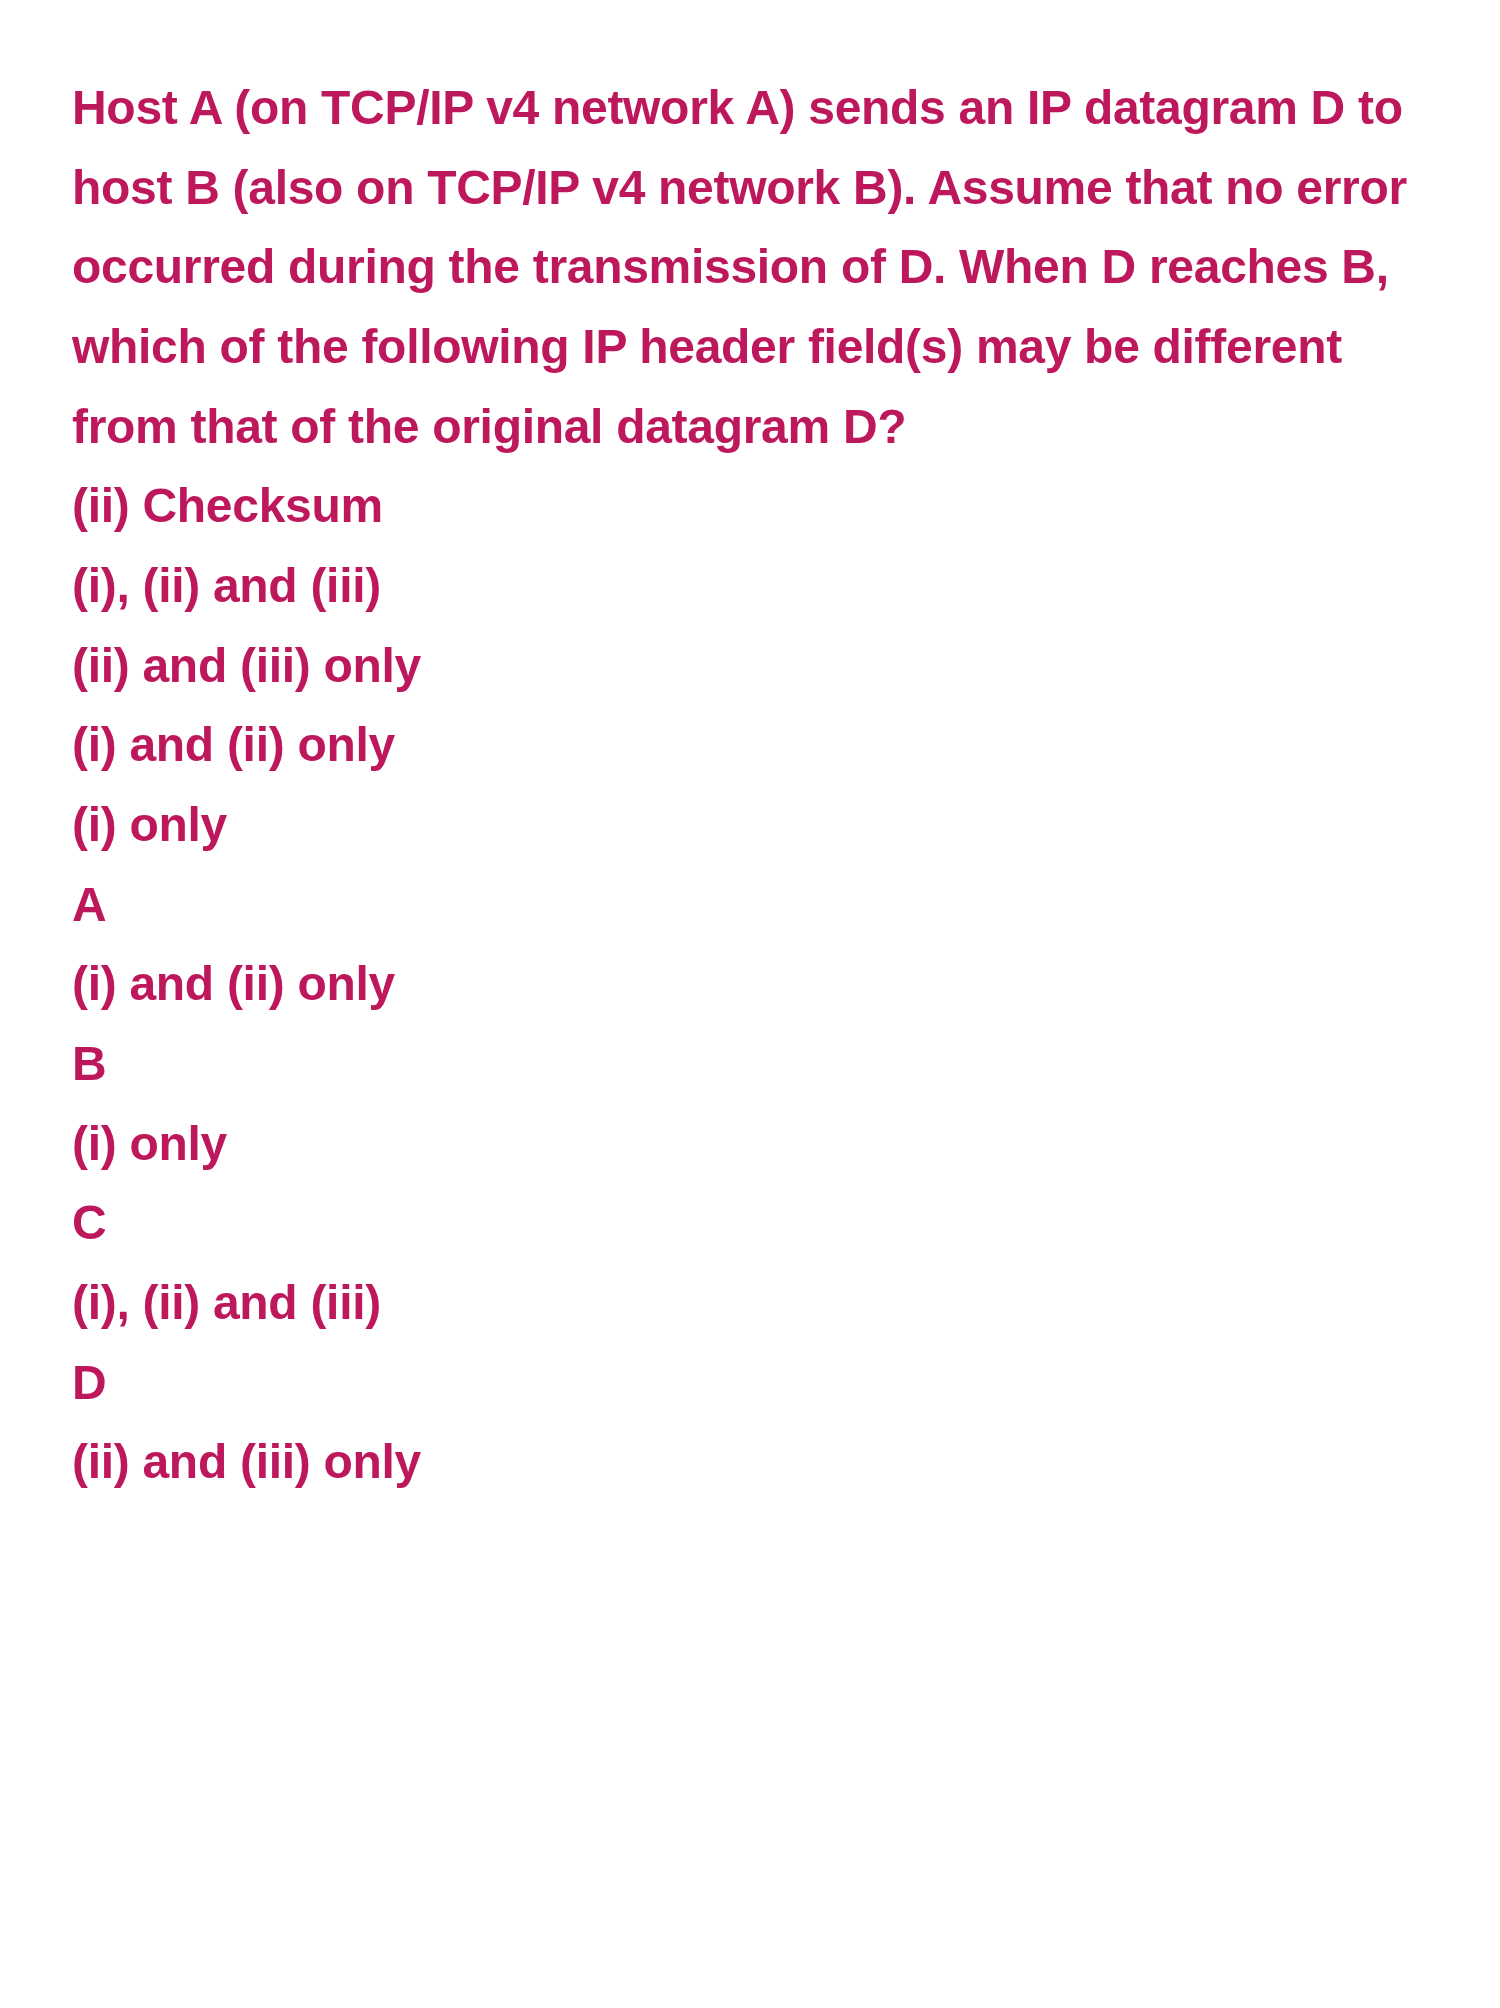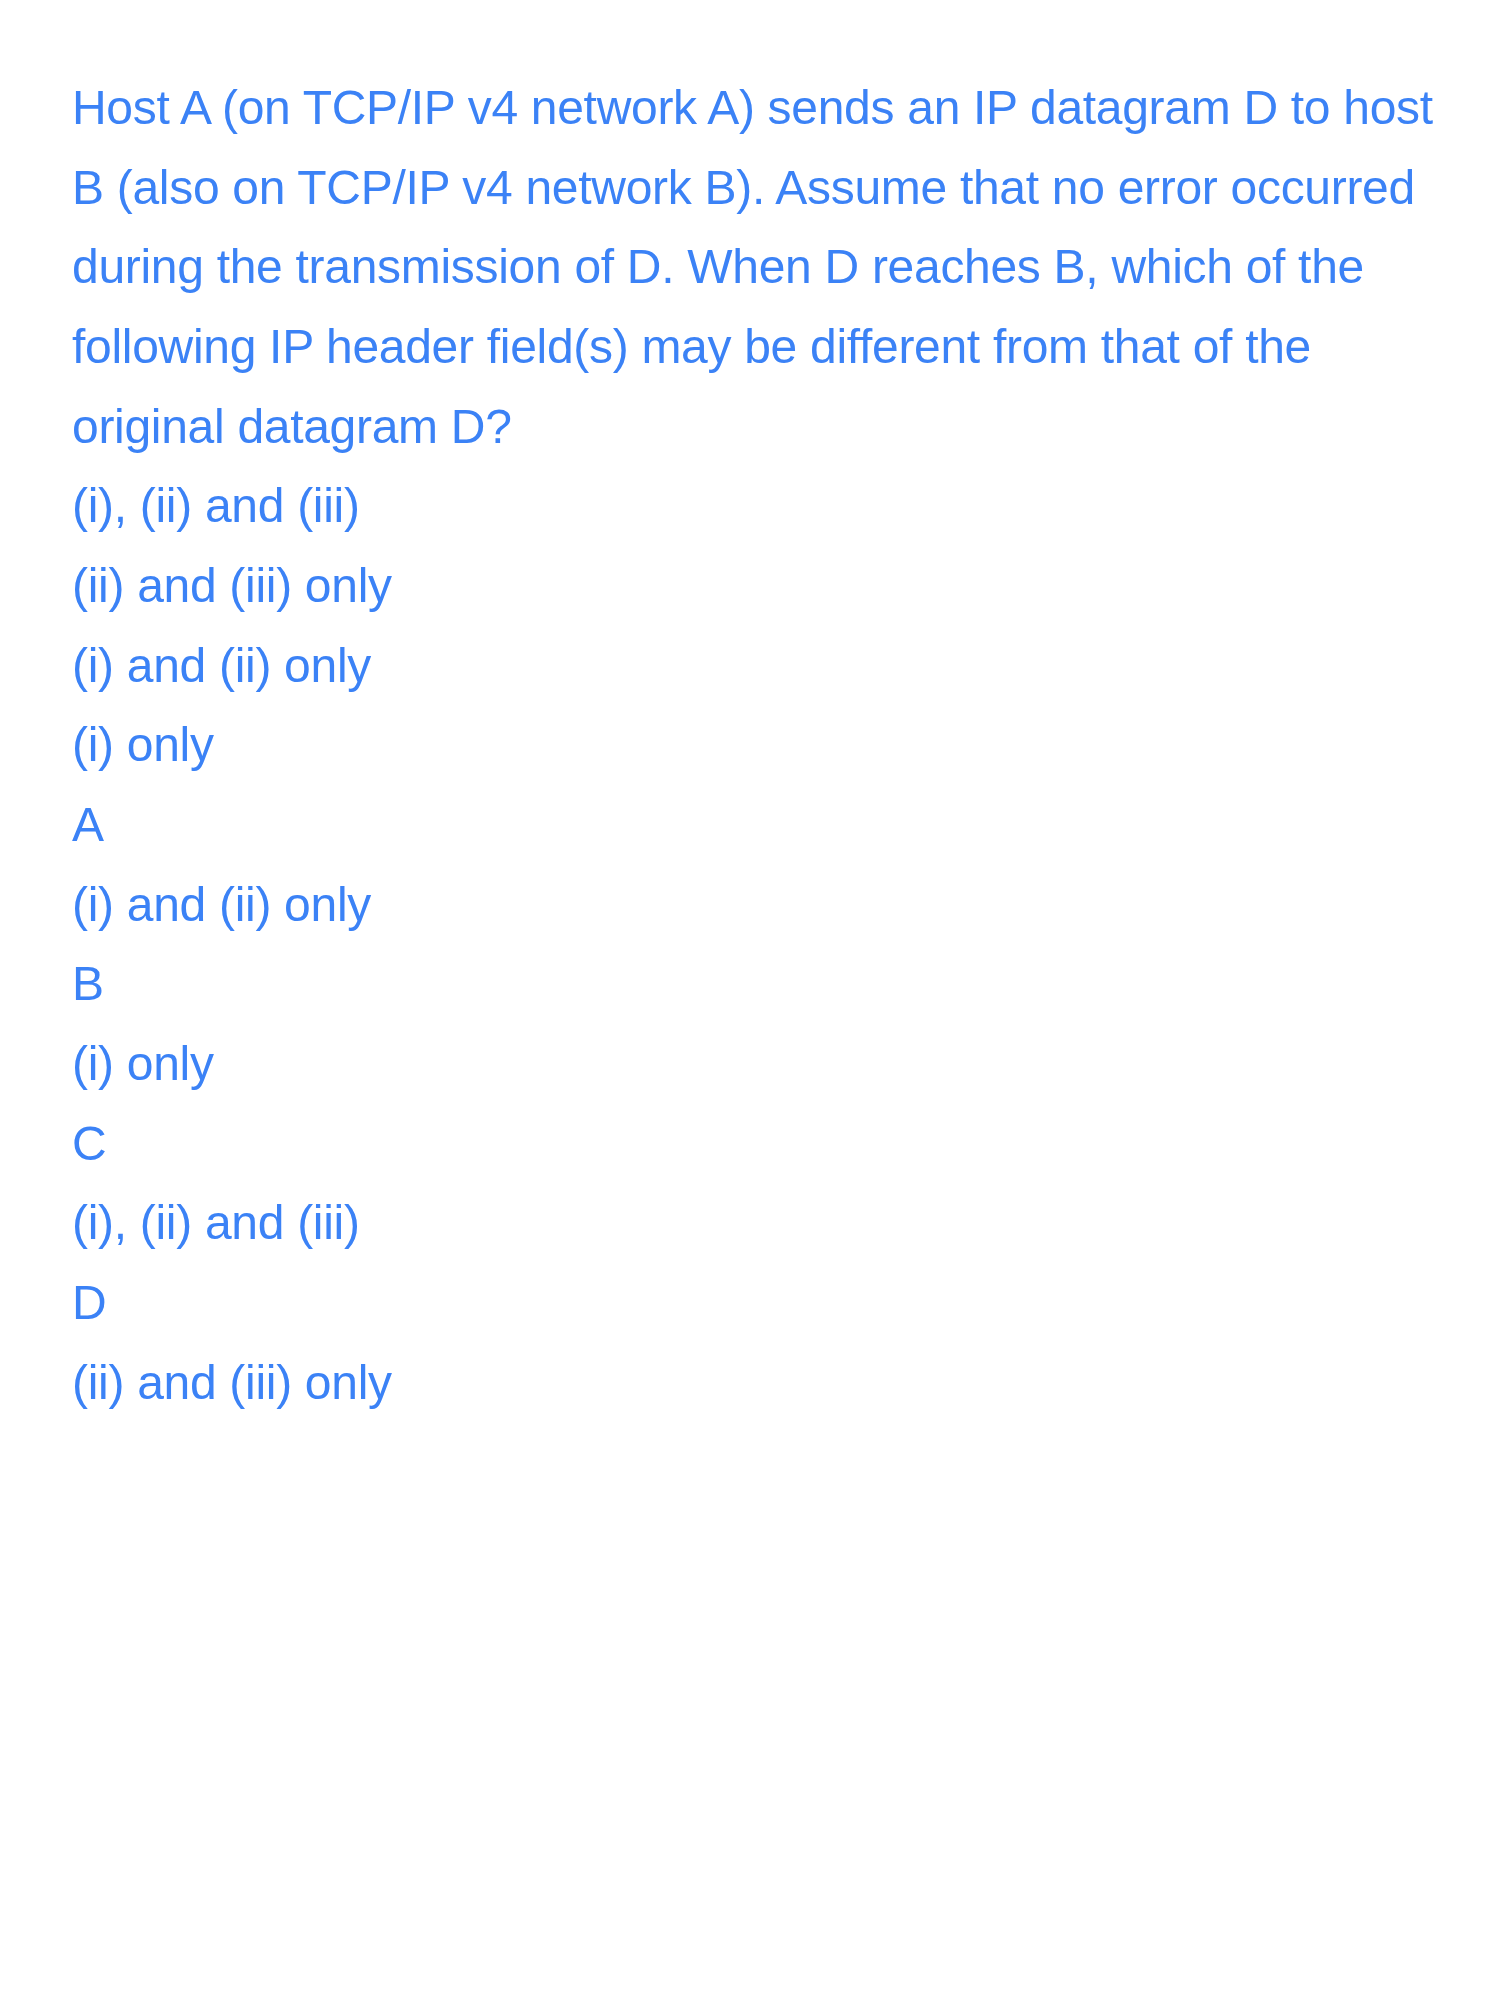--- a/index.html
+++ b/index.html
@@ -10,35 +10,36 @@
     body {
       background: #ffffff;
       width: 1500px;
       min-height: 2008px;
       font-family: -apple-system, BlinkMacSystemFont, "Segoe UI", Helvetica, Arial, sans-serif;
       padding: 68px 60px 60px 72px;
     }
     .content {
       font-size: 48px;
       line-height: 1.66;
-      color: #3b82f6;
-      font-weight: 400;
+      color: #be185d;
+      font-weight: 700;
       letter-spacing: -0.3px;
     }
     .question-stem {
       margin-bottom: 0;
     }
   </style>
 </head>
 <body>
 
 <div class="content">
   <div class="question-stem">
     <span>Host A (on TCP/IP v4 network A) sends an IP datagram D to host B (also on TCP/IP v4 network B). Assume that no error occurred during the transmission of D. When D reaches B, which of the following IP header field(s) may be different from that of the original datagram D?</span>
   </div>
+  <div>(ii) Checksum</div>
   <div> (i), (ii) and (iii)</div>
   <div>(ii) and (iii) only</div>
   <div>(i) and (ii) only</div>
   <div>(i) only</div>
   <div>A</div>
   <div>(i) and (ii) only</div>
   <div>B</div>
   <div>(i) only</div>
   <div>C</div>
   <div>(i), (ii) and (iii)</div>

